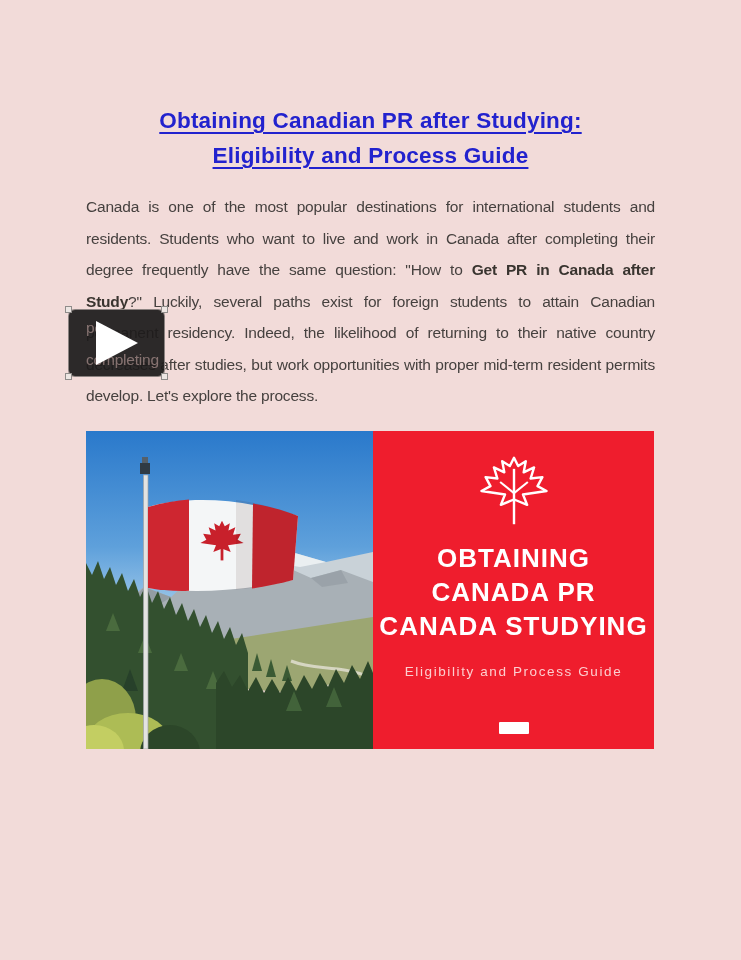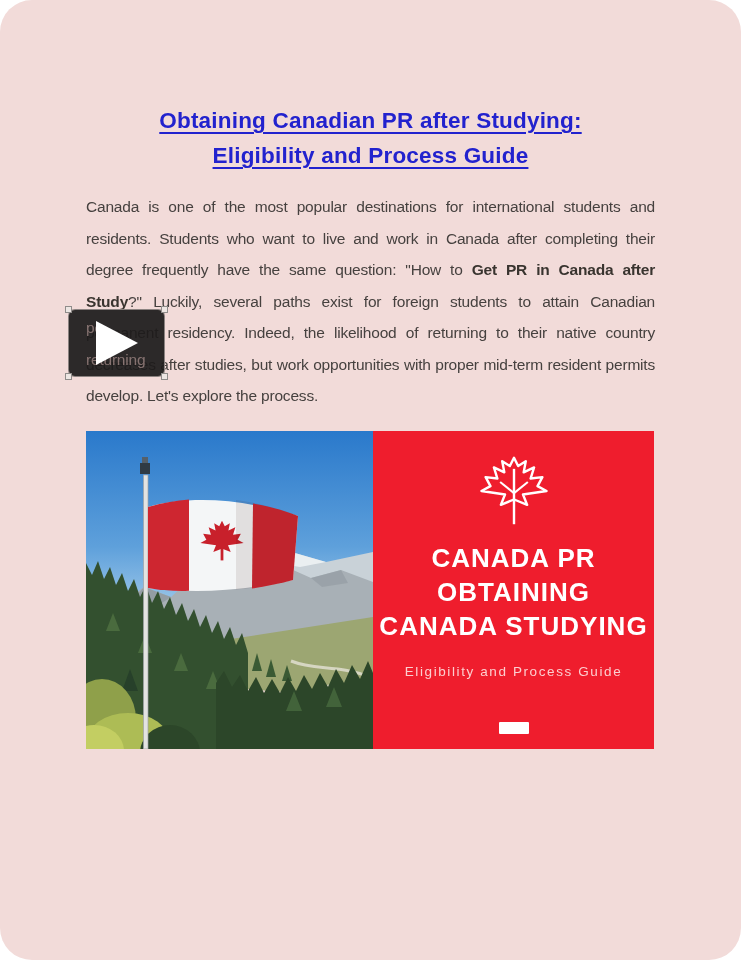--- a/index.html
+++ b/index.html
@@ -2,21 +2,20 @@
 <html><head>
 <meta charset="utf-8">
 <style>
   html,body{margin:0;padding:0;}
   .page{
     position:relative;
     width:741px;height:960px;
     background:#F2DBD9;
     font-family:"Liberation Sans", sans-serif;
     overflow:hidden;
-    border-radius:32px;
   }
   
   .title{
     position:absolute;top:103px;left:0;right:0;
     margin:0;text-align:center;
     font-size:22.5px;font-weight:bold;line-height:35px;
     color:#2222CE;letter-spacing:.2px;
   }
   .title .t-line{
     display:inline;
@@ -97,21 +96,21 @@
 
   <h1 class="title">
     <span class="t-row"><span class="t-line">Obtaining Canadian PR after Studying:</span></span>
     <span class="t-row"><span class="t-line">Eligibility and Process Guide</span></span>
   </h1>
 
   <p class="body-text"><span>Canada is one of the most popular destinations for international students and residents. Students who want to live and work in Canada after completing their degree frequently have the same question: "How to </span><b>Get PR in Canada after Study</b><span>?" Luckily, several paths exist for foreign students to attain Canadian permanent residency. Indeed, the likelihood of returning to their native country decreases after studies, but work opportunities with proper mid-term resident permits develop. Let's explore the process.</span></p>
 
   <div class="video-btn">
     <span class="ghost g1">pe</span>
-    <span class="ghost g2">returning</span>
+    <span class="ghost g2">completing</span>
     <span class="play-tri"></span>
     <span class="handle h-tl"></span>
     <span class="handle h-tr"></span>
     <span class="handle h-bl"></span>
     <span class="handle h-br"></span>
   </div>
 
   <div class="hero">
 
     <svg class="photo" viewBox="0 0 287 318" preserveAspectRatio="none" xmlns="http://www.w3.org/2000/svg">
@@ -176,22 +175,22 @@
     </svg>
 
     <div class="panel">
       <svg class="leaf-svg" viewBox="0 0 100 104" xmlns="http://www.w3.org/2000/svg">
         <path d="M50 4 L56 16 L67 9 L64 25 L79 18 L74 34 L91 32 L84 45 L97 52 L63 57 L69 72 L52 65 L48 65 L31 72 L37 57 L3 52 L16 45 L9 32 L26 34 L21 18 L36 25 L33 9 L44 16 Z" fill="none" stroke="#FFFFFF" stroke-width="3.5" stroke-linejoin="round"></path>
         <path d="M50 20 L50 100" stroke="#FFFFFF" stroke-width="3.5"></path>
         <path d="M50 55 L30 39" stroke="#FFFFFF" stroke-width="3"></path>
         <path d="M50 55 L70 39" stroke="#FFFFFF" stroke-width="3"></path>
       </svg>
       <div class="poster-headline">
+        <div>OBTAINING</div>
         <div>CANADA PR</div>
-        <div>OBTAINING</div>
         <div>CANADA STUDYING</div>
       </div>
       <div class="poster-subtitle">Eligibility and Process Guide</div>
       <div class="poster-dash"></div>
     </div>
 
   </div>
 </div>
 
 </body></html>

